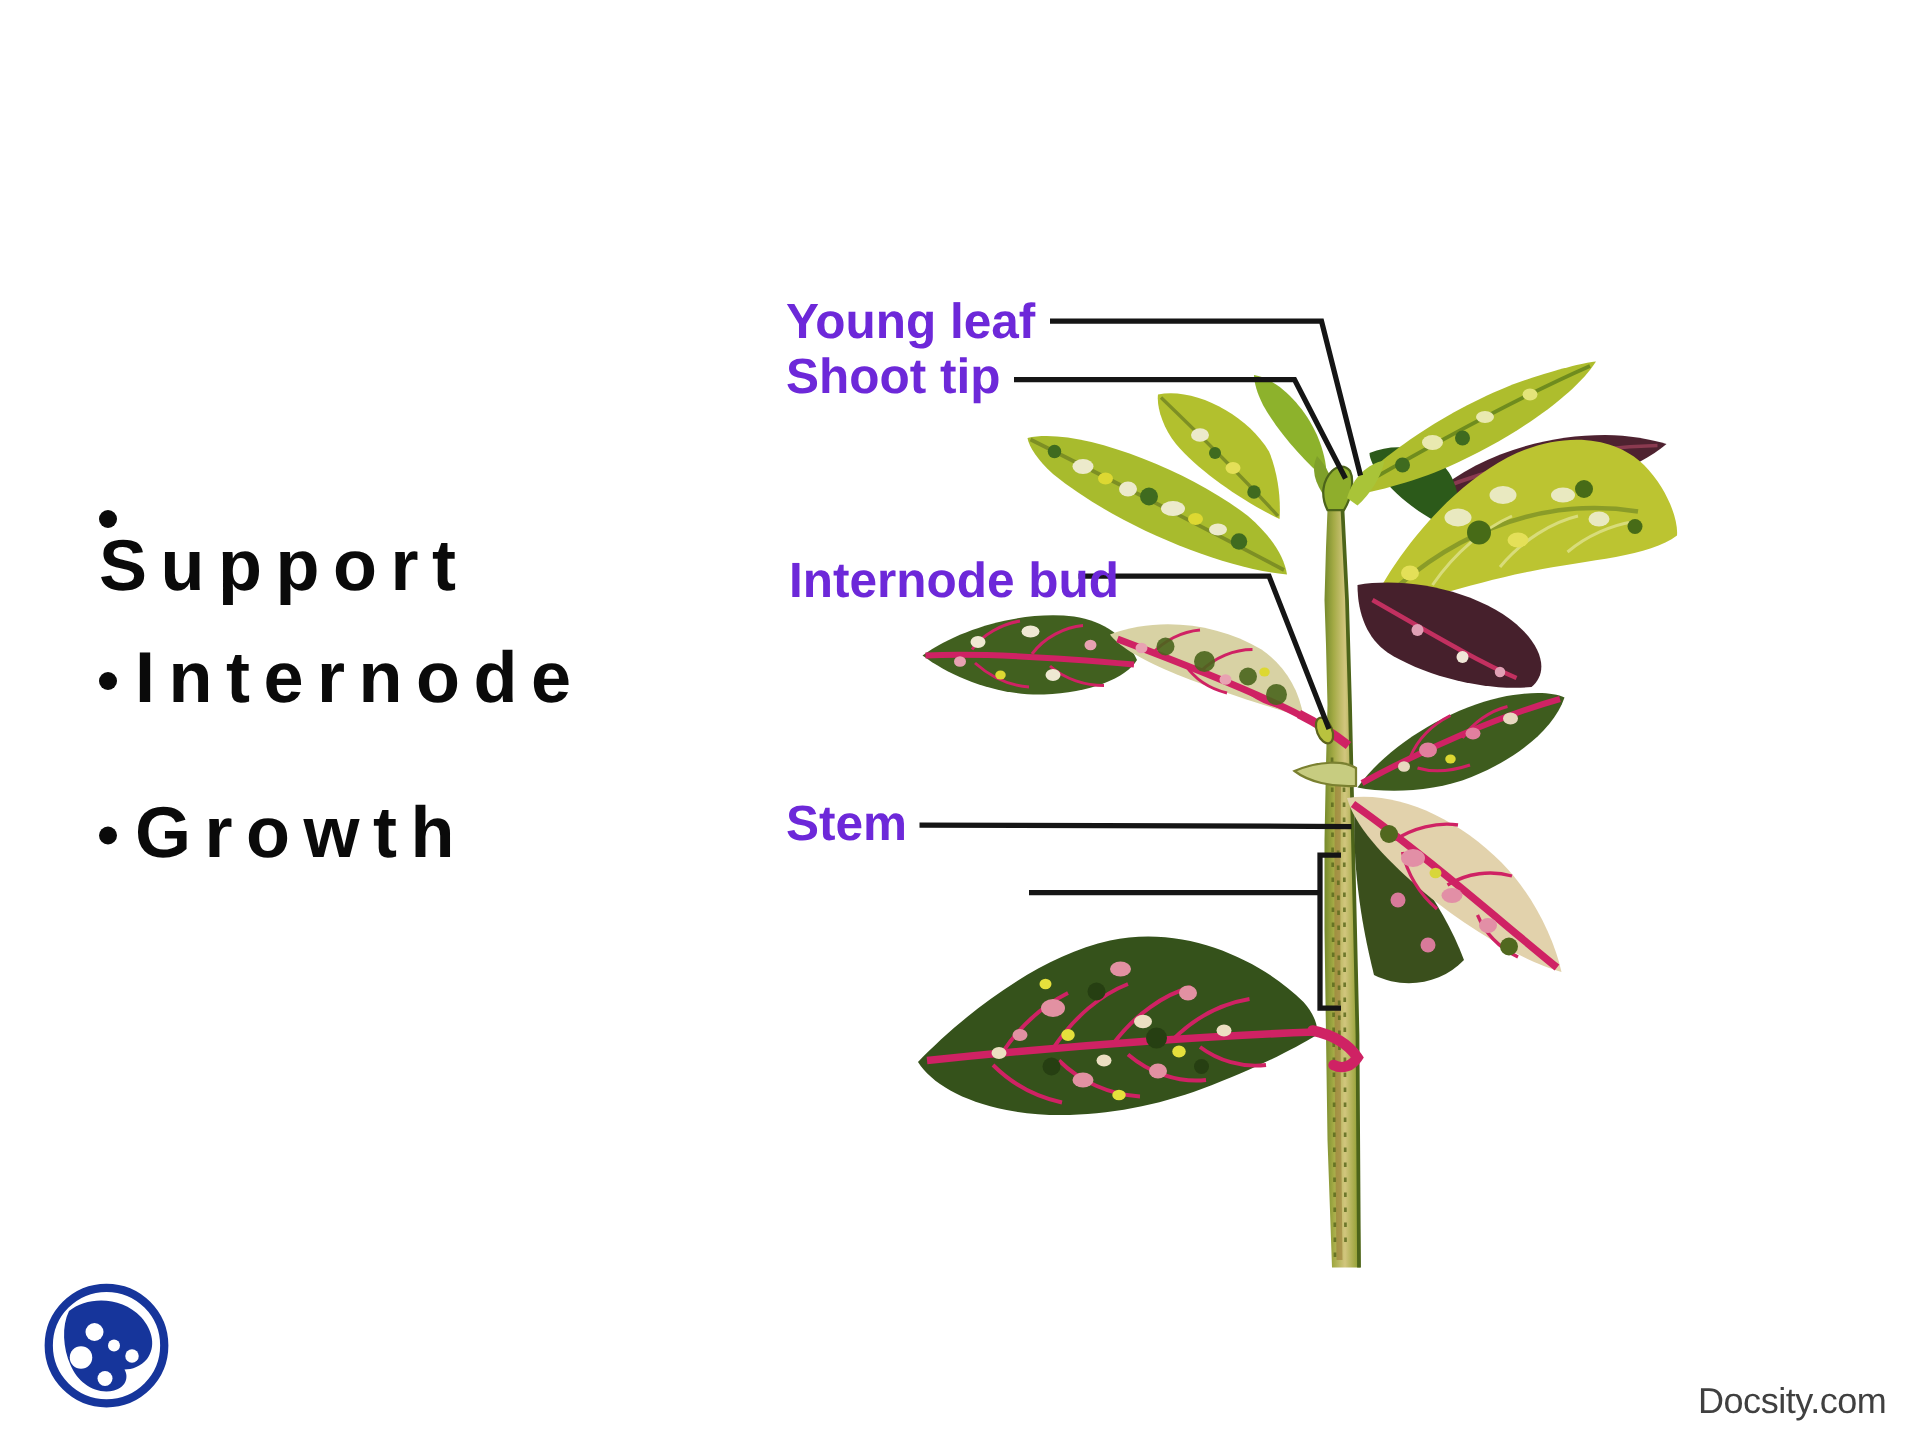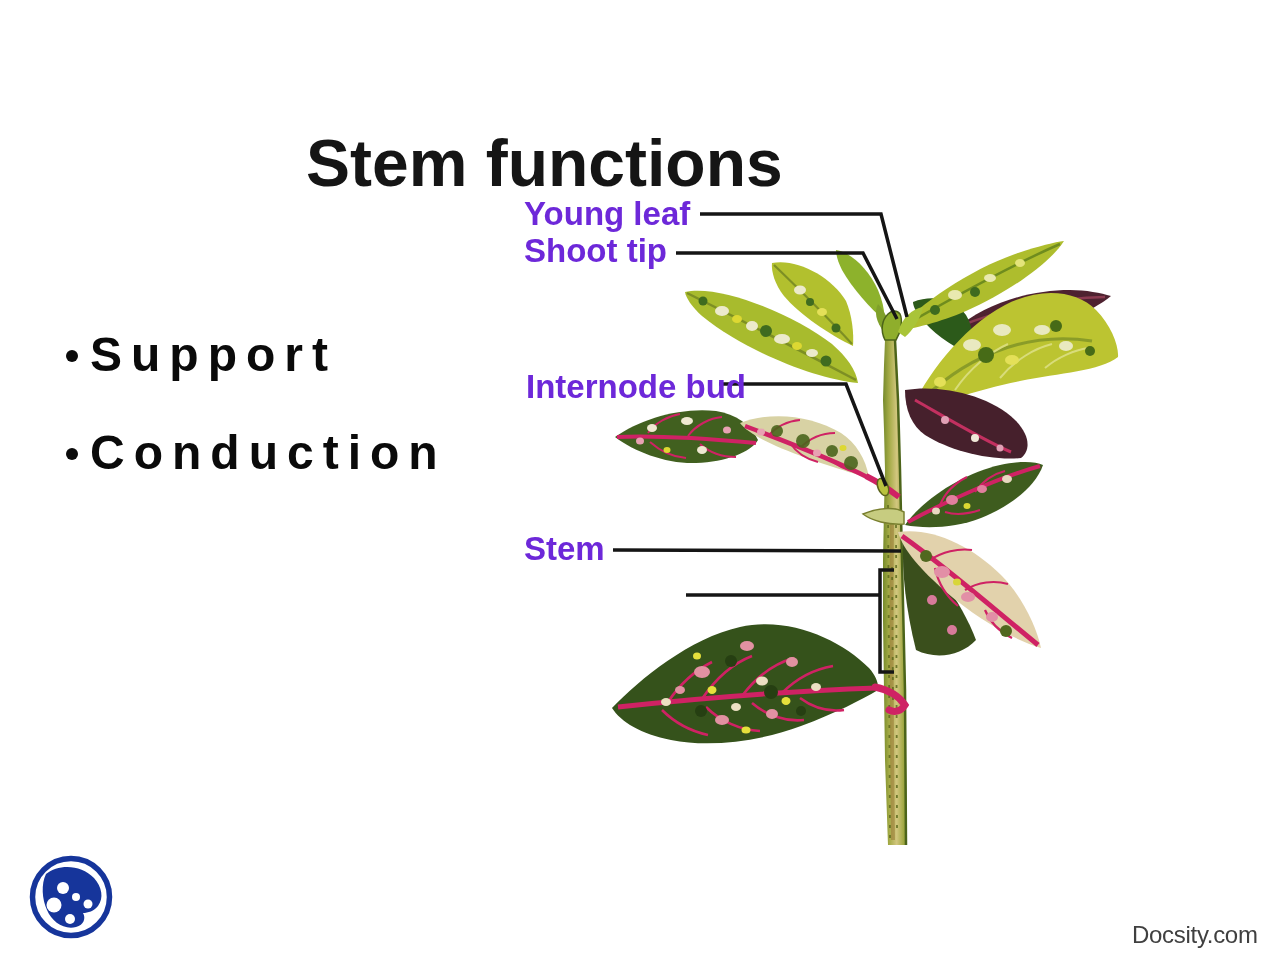--- a/index.html
+++ b/index.html
@@ -5,21 +5,21 @@
   html,body{margin:0;padding:0;background:#888;}
   .slide{
     position:relative;width:1280px;height:960px;background:#ffffff;
     overflow:hidden;font-family:"Liberation Sans",sans-serif;
   }
   .title{
     position:absolute;left:306px;top:86px;font-size:66px;line-height:1;
     color:#151515;letter-spacing:0;white-space:nowrap;
   }
   .bullet-row{position:absolute;left:66px;display:flex;align-items:flex-start;}
-  .bullet-row.b0{top:329px;} .bullet-row.b1{top:427px;} .bullet-row.b2{top:530px;}
+  .bullet-row.b0{top:319px;flex-direction:column;} .bullet-row.b1{top:427px;} .bullet-row.b2{top:530px;}
   .bullet-dot{width:12px;height:12px;border-radius:50%;background:#0a0a0a;margin-top:21px;margin-right:12px;flex:none;}
   .bullet-text{font-size:48px;font-weight:bold;letter-spacing:9px;color:#0a0a0a;line-height:1.1;white-space:nowrap;}
   .diagram-label{
     position:absolute;font-weight:bold;font-size:33px;line-height:1;
     color:#6d28d9;white-space:nowrap;
   }
   .lbl-young-leaf{left:524px;top:197px;}
   .lbl-shoot-tip{left:524px;top:234px;text-align:center;}
   .lbl-axillary-bud{left:526px;top:370px;}
   .lbl-node{left:524px;top:532px;}
@@ -29,29 +29,32 @@
   .watermark{
     position:absolute;left:1132px;top:921px;font-size:24px;line-height:1.2;
     color:#404040;text-decoration:none;letter-spacing:-0.3px;white-space:nowrap;
   }
 </style>
 </head>
 <body>
 
 <div class="slide">
 
-  <h1 class="title">Stem functions</h1>
 
   <div class="bullet-row b0">
     <span class="bullet-dot"></span>
     <span class="bullet-text">Support</span>
   </div>
   <div class="bullet-row b1">
     <span class="bullet-dot"></span>
-    <span class="bullet-text">Conduction</span>
+    <span class="bullet-text">Internode</span>
+  </div>
+  <div class="bullet-row b2">
+    <span class="bullet-dot"></span>
+    <span class="bullet-text">Growth</span>
   </div>
 
   <svg class="plant-svg" viewBox="0 0 1280 960" xmlns="http://www.w3.org/2000/svg">
     <defs>
       <linearGradient id="stemGrad" gradientUnits="userSpaceOnUse" x1="880" y1="0" x2="912" y2="0">
         <stop offset="0" stop-color="#5e7a1e"></stop>
         <stop offset="0.28" stop-color="#a3aa45"></stop>
         <stop offset="0.52" stop-color="#d2c67e"></stop>
         <stop offset="0.78" stop-color="#97a238"></stop>
         <stop offset="1" stop-color="#55701c"></stop>

